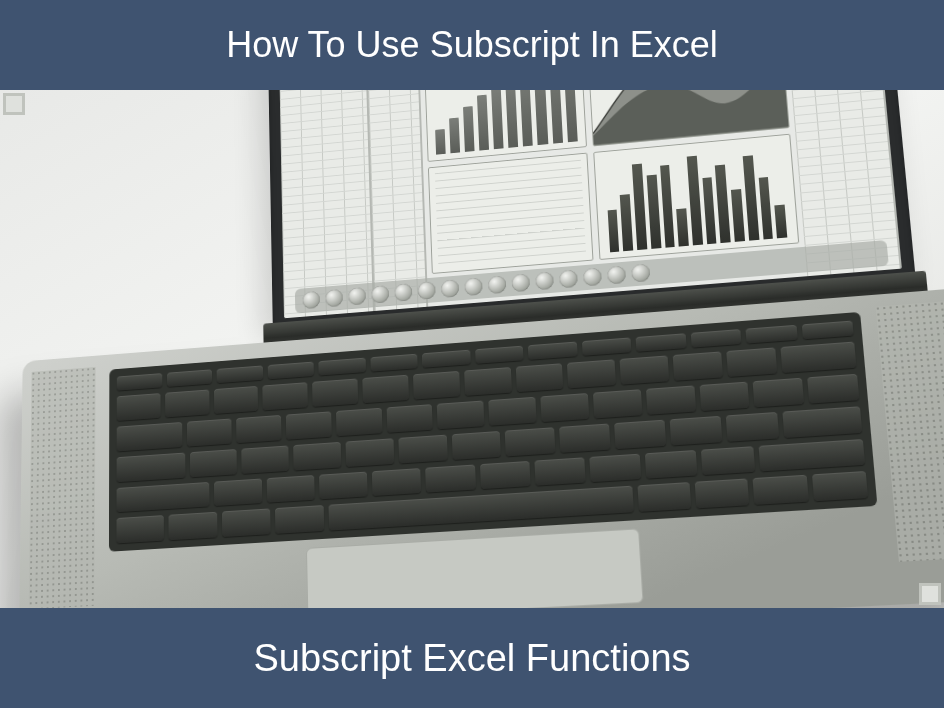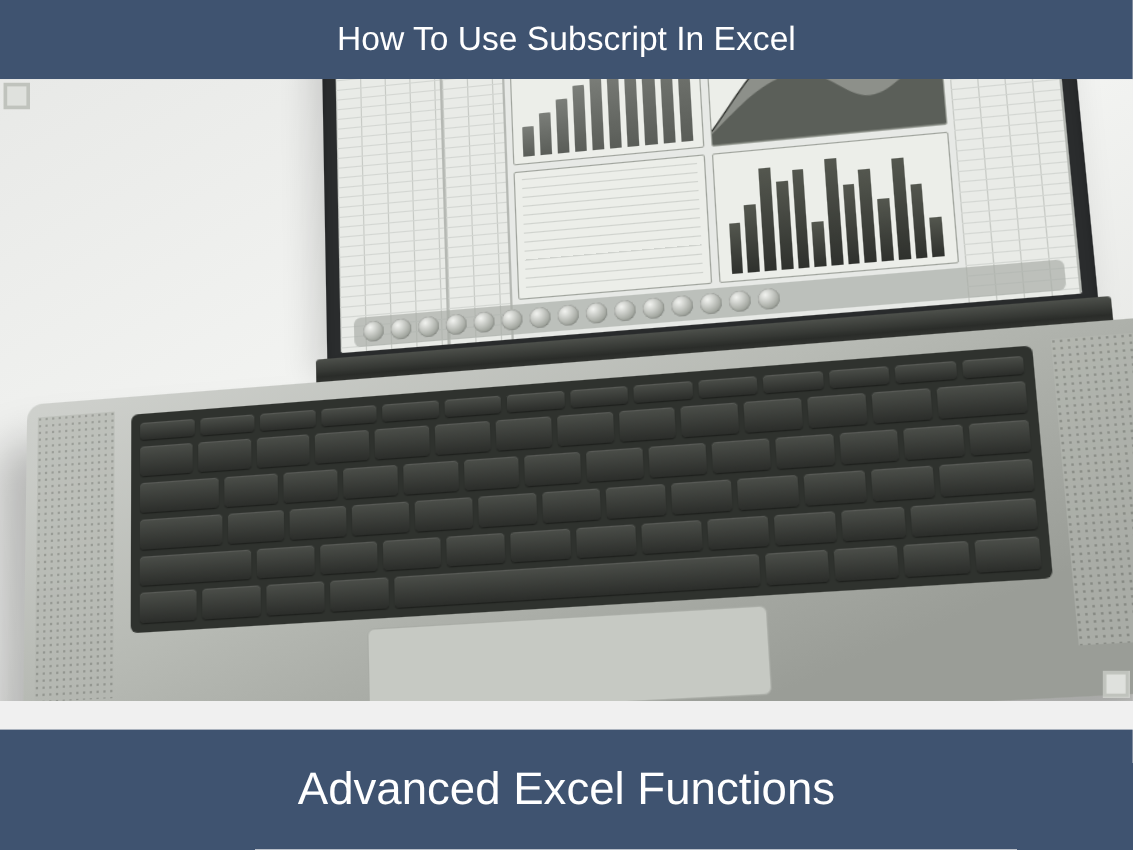--- a/index.html
+++ b/index.html
@@ -14,22 +14,22 @@
   .banner {
     background: #3f5370;
     color: #fff;
     text-align: center;
     display: flex;
     align-items: center;
     justify-content: center;
     width: 100%;
   }
   .banner-top {
-    height: 66px;
-    font-size: 28px;
+    height: 90px;
+    font-size: 36px;
     font-weight: 400;
   }
   .banner-bottom {
     height: 100px;
     font-size: 38px;
     font-weight: 400;
     position: absolute;
     bottom: 0;
     left: 0;
   }
@@ -386,14 +386,14 @@
         </div>
       </div>
       <div class="trackpad"></div>
     </div>
   </div>
 
   <div class="corner br"></div>
 </div>
 
 <div class="banner banner-bottom">
-  <span>Advanced Excel Functions</span>
+  <span>Subscript Excel Functions</span>
 </div>
 
 </body></html>

